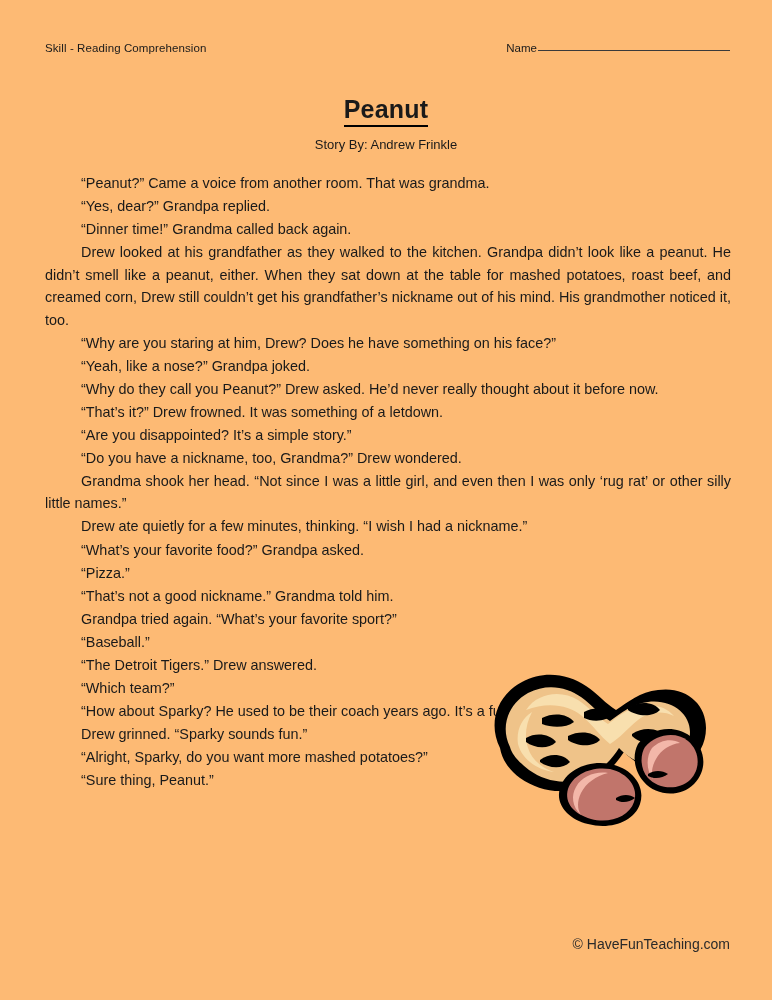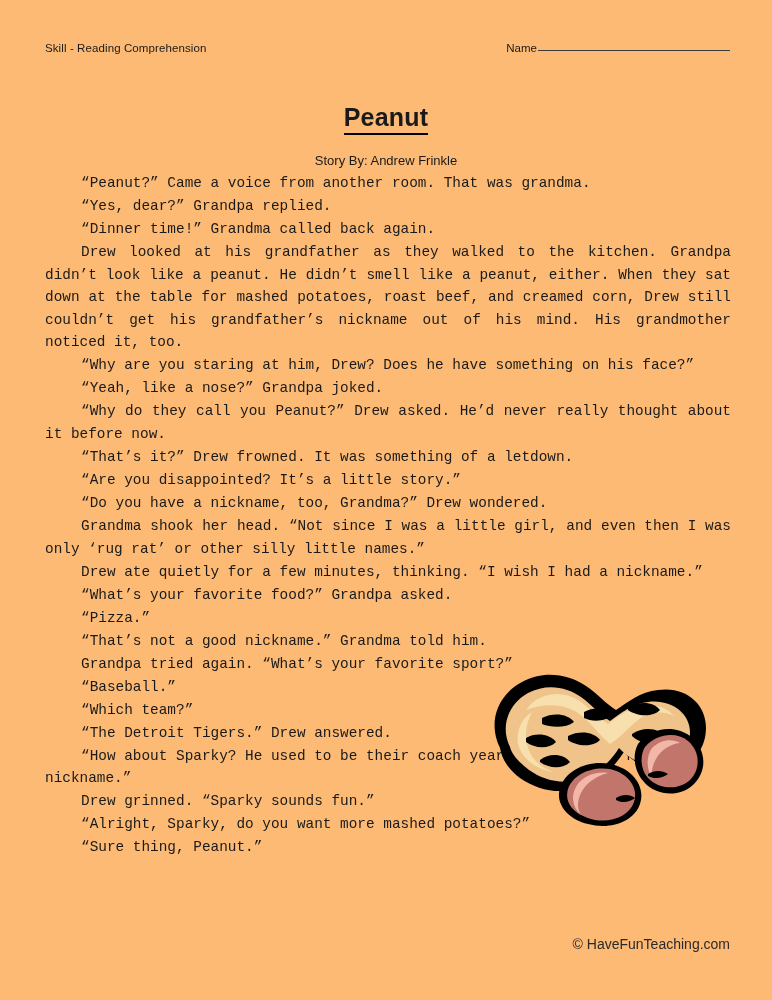--- a/index.html
+++ b/index.html
@@ -63,21 +63,21 @@
     top: 96px;
     left: 0;
     width: 100%;
     text-align: center;
   }
   .story-title {
     font-size: 25px;
     font-weight: bold;
     letter-spacing: 0.2px;
     line-height: 1.1;
-    margin: 8px;
+    margin: 0;
     display: inline-block;
     border-bottom: 2.2px solid #000;
     padding-bottom: 1px;
   }
   .story-byline {
     font-size: 13px;
     margin: 10px 0 0 0;
     line-height: 1.2;
   }
 
@@ -86,21 +86,20 @@
     position: absolute;
     top: 172px;
     left: 45px;
     width: 686px;
     font-size: 14.4px;
     line-height: 1.565;
   }
   .story-body p {
     margin: 0 0 0.5px 0;
     text-indent: 36px;
-    font-family: Liberation Mono, monospace;
   }
   .story-body p.justify {
     text-align: justify;
     text-align-last: left;
   }
 
   
   .peanut-art {
     position: absolute;
     left: 482px;
@@ -145,31 +144,31 @@
 
   <div class="story-body">
       <p>“Peanut?” Came a voice from another room. That was grandma.</p>
       <p>“Yes, dear?” Grandpa replied.</p>
       <p>“Dinner time!” Grandma called back again.</p>
       <p class="justify">Drew looked at his grandfather as they walked to the kitchen. Grandpa didn’t look like a peanut. He didn’t smell like a peanut, either. When they sat down at the table for mashed potatoes, roast beef, and creamed corn, Drew still couldn’t get his grandfather’s nickname out of his mind. His grandmother noticed it, too.</p>
       <p>“Why are you staring at him, Drew? Does he have something on his face?”</p>
       <p>“Yeah, like a nose?” Grandpa joked.</p>
       <p class="justify">“Why do they call you Peanut?” Drew asked. He’d never really thought about it before now.</p>
       <p>“That’s it?” Drew frowned. It was something of a letdown.</p>
-      <p>“Are you disappointed? It’s a little story.”</p>
+      <p>“Are you disappointed? It’s a simple story.”</p>
       <p>“Do you have a nickname, too, Grandma?” Drew wondered.</p>
       <p class="justify">Grandma shook her head. “Not since I was a little girl, and even then I was only ‘rug rat’ or other silly little names.”</p>
       <p>Drew ate quietly for a few minutes, thinking. “I wish I had a nickname.”</p>
       <p>“What’s your favorite food?” Grandpa asked.</p>
       <p>“Pizza.”</p>
       <p>“That’s not a good nickname.” Grandma told him.</p>
       <p>Grandpa tried again. “What’s your favorite sport?”</p>
       <p>“Baseball.”</p>
+      <p>“The Detroit Tigers.” Drew answered.</p>
       <p>“Which team?”</p>
-      <p>“The Detroit Tigers.” Drew answered.</p>
       <p>“How about Sparky? He used to be their coach years ago. It’s a fun nickname.”</p>
       <p>Drew grinned. “Sparky sounds fun.”</p>
       <p>“Alright, Sparky, do you want more mashed potatoes?”</p>
       <p>“Sure thing, Peanut.”</p>
     </div>
 
   <div class="peanut-art">
     <svg viewBox="0 0 250 180" xmlns="http://www.w3.org/2000/svg">
 
       <path d="M18 96 C6 72 14 44 40 30 C62 18 86 22 104 34 C116 42 124 52 134 58

